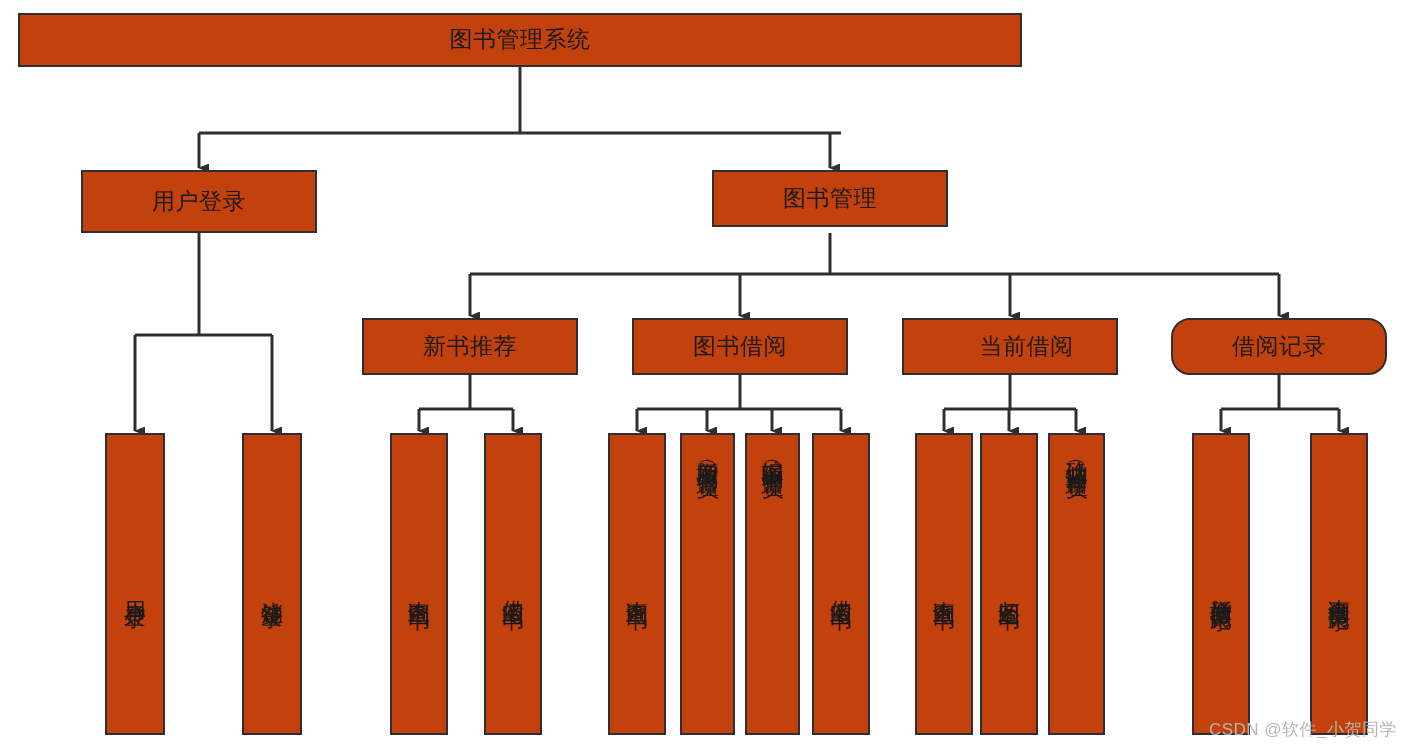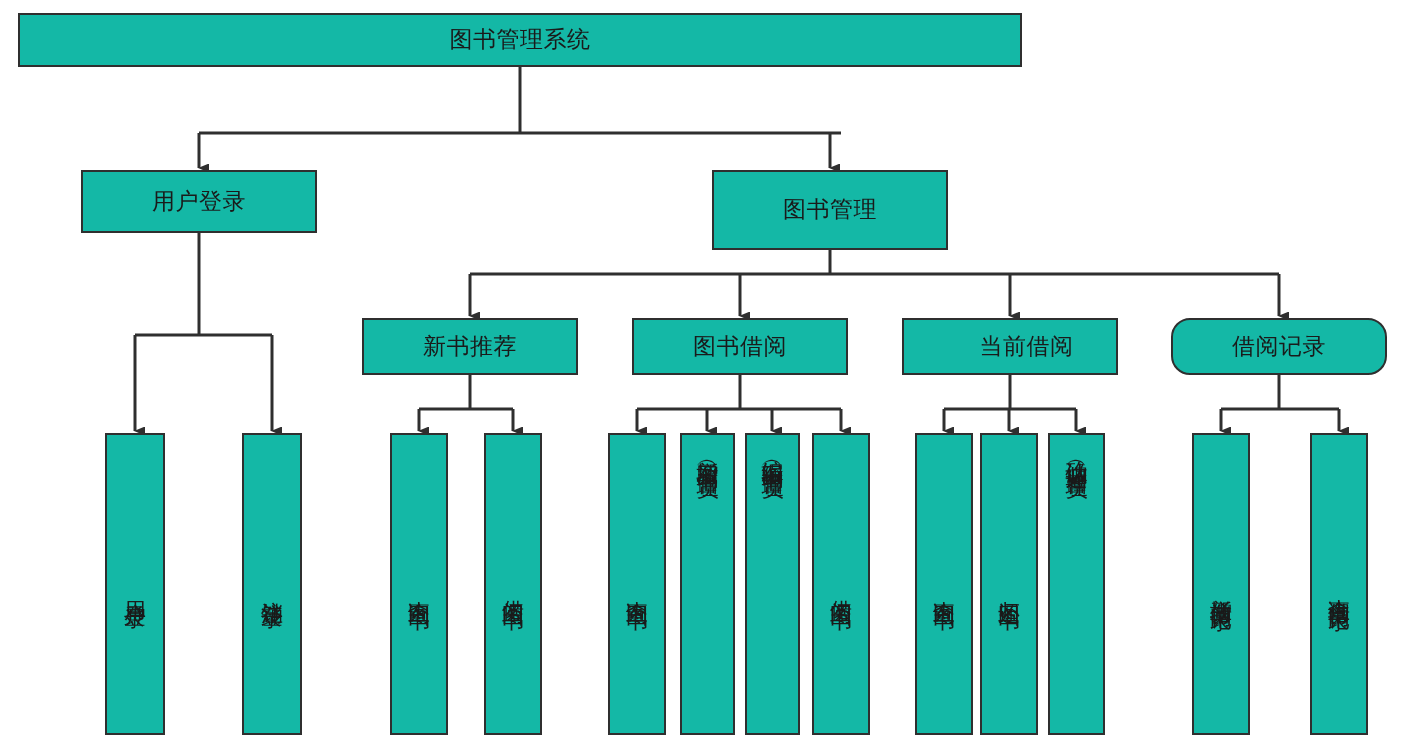--- a/index.html
+++ b/index.html
@@ -14,21 +14,21 @@
   }
   #diagram {
     position: absolute;
     left: 0; top: 0;
     width: 1405px; height: 747px;
   }
   .node {
     position: absolute;
     box-sizing: border-box;
     border: 2.5px solid #2f2f2f;
-    background: #14b8a6;
+    background: #c2410c;
     display: flex;
     align-items: center;
     justify-content: center;
     color: #1a1a1a;
     z-index: 5;
   }
   .node-label {
     font-size: 23px;
     line-height: 1.18;
     letter-spacing: 0.5px;
@@ -125,21 +125,21 @@
     </g>
   </svg>
 
   <div class="node" style="left:18px; top:13px; width:1004px; height:54px;">
     <span class="node-label">图书管理系统</span>
   </div>
 
   <div class="node" style="left:81px; top:170px; width:236px; height:63px;">
     <span class="node-label">用户登录</span>
   </div>
-  <div class="node" style="left:712px; top:170px; width:236px; height:80px;">
+  <div class="node" style="left:712px; top:170px; width:236px; height:57px;">
     <span class="node-label">图书管理</span>
   </div>
 
   <div class="node" style="left:362px; top:318px; width:216px; height:57px;">
     <span class="node-label">新书推荐</span>
   </div>
   <div class="node" style="left:632px; top:318px; width:216px; height:57px;">
     <span class="node-label">图书借阅</span>
   </div>
   <div class="node" style="left:902px; top:318px; width:216px; height:57px;padding-left:33px;">
@@ -186,14 +186,15 @@
     <span class="node-label">确认归还（管理员）</span>
   </div>
 
   <div class="node leaf center-v" style="left:1192px; top:433px; width:58px; height:302px;">
     <span class="node-label">新增借阅记录</span>
   </div>
   <div class="node leaf center-v" style="left:1310px; top:433px; width:58px; height:302px;">
     <span class="node-label">查询借阅记录</span>
   </div>
 
+  <div id="watermark">CSDN @软件_小贺同学</div>
 
 </div>
 
 </body></html>

